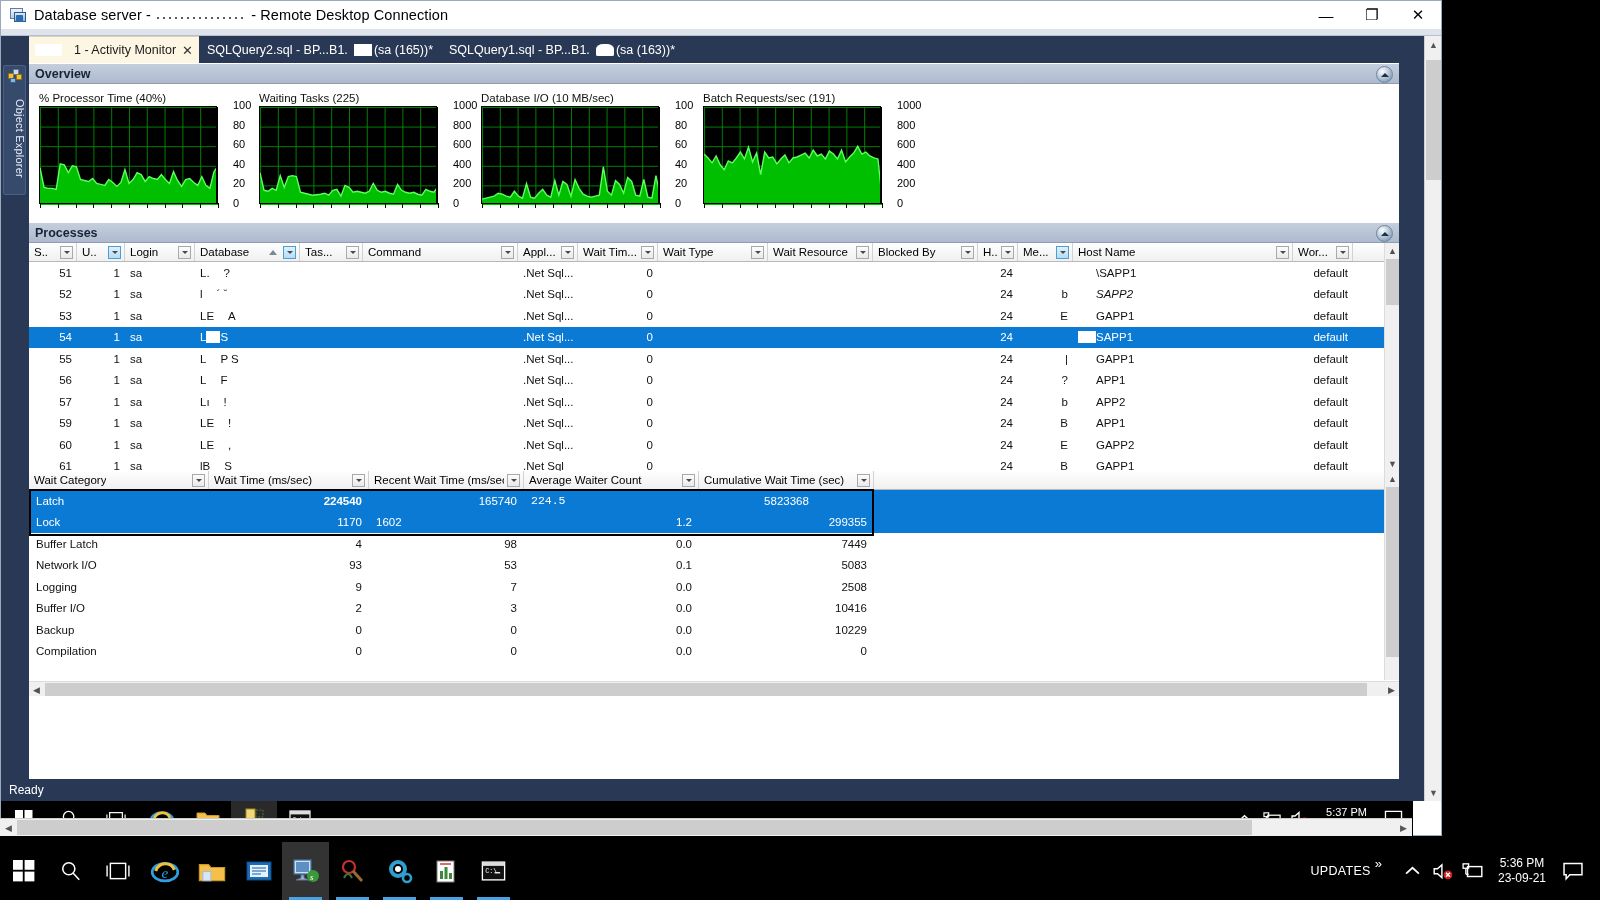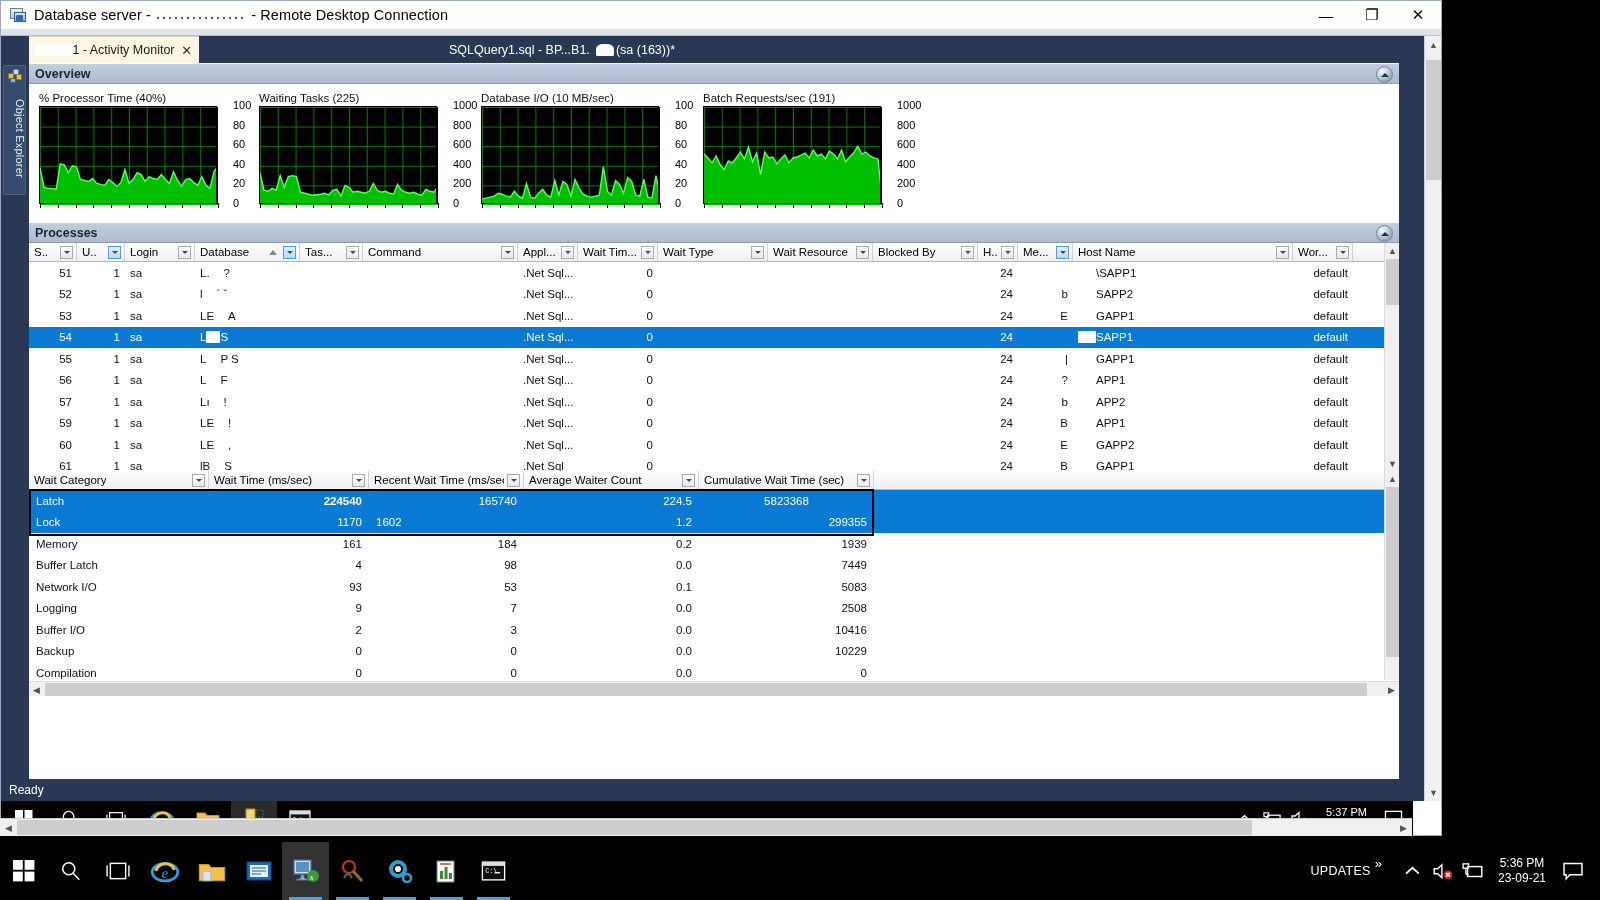--- a/index.html
+++ b/index.html
@@ -326,24 +326,29 @@
     </div>
   </div>
   <div id="rdp-strip"></div>
 
   <div id="ssms">
 
     <div id="tabstrip">
 
       <div class="tab active" style="left:28px; width:170px;">
         <span class="tabredact" style="width:48px;margin-left:6px;"></span>
-          <span class="label" style="padding-left:0">1 - Activity Monitor</span>
+          <span class="label" style="padding-left:12px">1 - Activity Monitor</span>
         <span class="closeX">✕</span>
       </div>
 
+      <div class="tab inactive" style="left:198px; width:240px;">
+        <span class="label">SQLQuery2.sql - BP...B1.</span>
+          <span class="tabredact" style="width:52px;"></span>
+          <span class="label" style="padding-left:2px">(sa (165))*</span>
+      </div>
 
       <div class="tab inactive" style="left:440px; width:240px;">
         <span class="label">SQLQuery1.sql - BP...B1.</span>
           <span class="tabredact" style="width:40px;border-radius:40% 40% 10% 10%;"></span>
           <span class="label" style="padding-left:2px">(sa (163))*</span>
       </div>
     </div>
 
     <div id="obj-explorer">
       <div id="oe-tab">
@@ -621,21 +626,21 @@
               <div class="gr-cell " style="width: 105px; flex: 0 0 105px;"><span>l</span><span class="redactbox" style="width:14px"></span><span>´ ˇ</span></div>
               <div class="gr-cell " style="width: 63px; flex: 0 0 63px;"></div>
               <div class="gr-cell " style="width: 155px; flex: 0 0 155px;"></div>
               <div class="gr-cell " style="width: 60px; flex: 0 0 60px;">.Net Sql...</div>
               <div class="gr-cell ra" style="width: 80px; flex: 0 0 80px;">0</div>
               <div class="gr-cell " style="width: 110px; flex: 0 0 110px;"></div>
               <div class="gr-cell " style="width: 105px; flex: 0 0 105px;"></div>
               <div class="gr-cell " style="width: 105px; flex: 0 0 105px;"></div>
               <div class="gr-cell ra" style="width: 40px; flex: 0 0 40px;">24</div>
               <div class="gr-cell ra" style="width: 55px; flex: 0 0 55px;">b</div>
-              <div class="gr-cell " style="width: 220px; flex: 0 0 220px;"><span class="redactbox" style="width:18px"></span><span>SAPP2</span></div>
+              <div class="gr-cell " style="width: 220px; flex: 0 0 220px; font-style: italic;"><span class="redactbox" style="width:18px"></span><span>SAPP2</span></div>
               <div class="gr-cell ra" style="width: 60px; flex: 0 0 60px;">default</div>
             </div>
             <div class="grid-row">
               <div class="gr-cell ra" style="width: 48px; flex: 0 0 48px;">53</div>
               <div class="gr-cell ra" style="width: 48px; flex: 0 0 48px;">1</div>
               <div class="gr-cell " style="width: 70px; flex: 0 0 70px;">sa</div>
               <div class="gr-cell " style="width: 105px; flex: 0 0 105px;"><span>LE</span><span class="redactbox" style="width:14px"></span><span>A</span></div>
               <div class="gr-cell " style="width: 63px; flex: 0 0 63px;"></div>
               <div class="gr-cell " style="width: 155px; flex: 0 0 155px;"></div>
               <div class="gr-cell " style="width: 60px; flex: 0 0 60px;">.Net Sql...</div>
@@ -796,36 +801,29 @@
             <div class="gh-cell" style="width: 175px; flex: 0 0 175px;">
               <span class="ttl">Cumulative Wait Time (sec)</span>
               <span class="filt"></span>
             </div>
           </div>
         <div id="rw-body" style="position:relative;overflow:hidden;height:190px;">
             <div class="rw-row sel">
               <div class="rw-cell" style="width: 180px; flex: 0 0 180px; text-align: left;">Latch</div>
               <div class="rw-cell" style="width: 160px; flex: 0 0 160px; text-align: right; font-weight: bold;">224540</div>
               <div class="rw-cell" style="width: 155px; flex: 0 0 155px; text-align: right;">165740</div>
-              <div class="rw-cell" style="width: 175px; flex: 0 0 175px; text-align: right;">224.5</div>
+              <div class="rw-cell" style="width: 175px; flex: 0 0 175px;  font-family: Liberation Mono, monospace;">224.5</div>
               <div class="rw-cell" style="width: 175px; flex: 0 0 175px; text-align: center;">5823368</div>
             </div>
             <div class="rw-row sel">
               <div class="rw-cell" style="width: 180px; flex: 0 0 180px; text-align: left;">Lock</div>
               <div class="rw-cell" style="width: 160px; flex: 0 0 160px; text-align: right;">1170</div>
               <div class="rw-cell" style="width: 155px; flex: 0 0 155px; ">1602</div>
               <div class="rw-cell" style="width: 175px; flex: 0 0 175px; text-align: right;">1.2</div>
               <div class="rw-cell" style="width: 175px; flex: 0 0 175px; text-align: right;">299355</div>
-            </div>
-            <div class="rw-row">
-              <div class="rw-cell" style="width: 180px; flex: 0 0 180px; text-align: left;">Memory</div>
-              <div class="rw-cell" style="width: 160px; flex: 0 0 160px; text-align: right;">161</div>
-              <div class="rw-cell" style="width: 155px; flex: 0 0 155px; text-align: right;">184</div>
-              <div class="rw-cell" style="width: 175px; flex: 0 0 175px; text-align: right;">0.2</div>
-              <div class="rw-cell" style="width: 175px; flex: 0 0 175px; text-align: right;">1939</div>
             </div>
             <div class="rw-row">
               <div class="rw-cell" style="width: 180px; flex: 0 0 180px; text-align: left;">Buffer Latch</div>
               <div class="rw-cell" style="width: 160px; flex: 0 0 160px; text-align: right;">4</div>
               <div class="rw-cell" style="width: 155px; flex: 0 0 155px; text-align: right;">98</div>
               <div class="rw-cell" style="width: 175px; flex: 0 0 175px; text-align: right;">0.0</div>
               <div class="rw-cell" style="width: 175px; flex: 0 0 175px; text-align: right;">7449</div>
             </div>
             <div class="rw-row">
               <div class="rw-cell" style="width: 180px; flex: 0 0 180px; text-align: left;">Network I/O</div>

